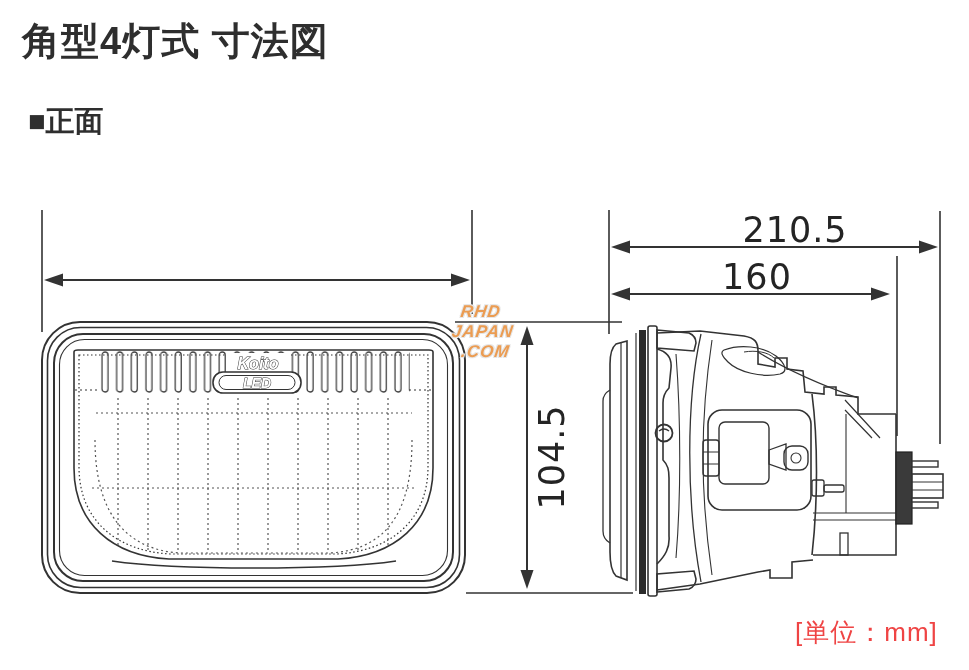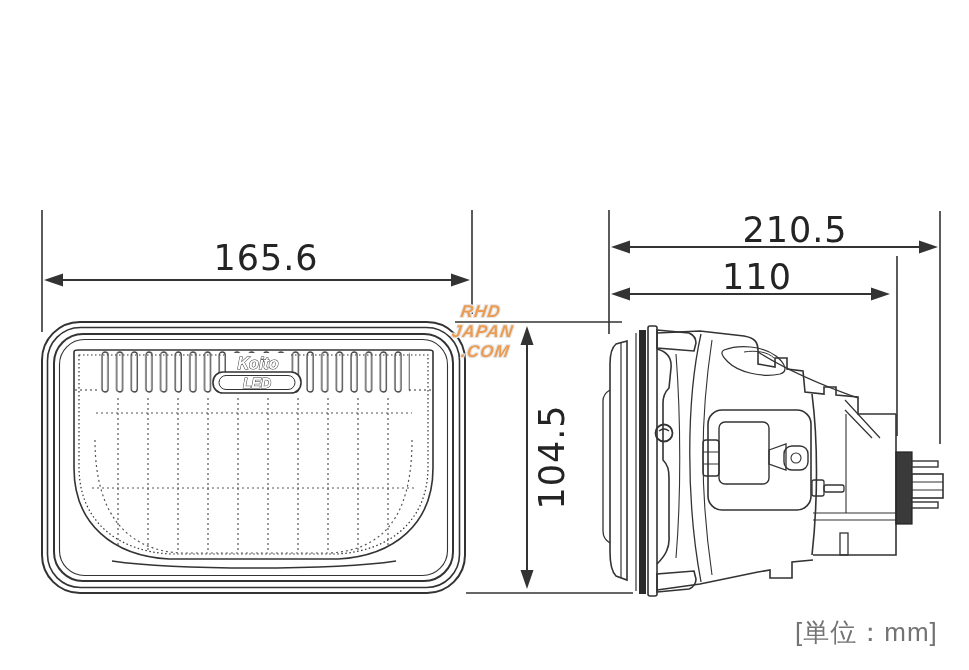--- a/index.html
+++ b/index.html
@@ -17,21 +17,21 @@
   .dim-d1{left:715px;top:210px;width:160px;}
   .dim-d2{left:677px;top:257px;width:160px;}
   .dim-h{left:468px;top:436px;width:170px;height:42px;transform:rotate(-90deg);transform-origin:center;}
   .watermark{position:absolute;left:450px;top:302px;width:104px;font-size:17px;line-height:20px;
              font-weight:800;font-style:italic;color:#eb9c52;letter-spacing:1px;transform:skewX(-8deg);
              text-shadow:-1px -1px 0 #e6e6e6,1px -1px 0 #e6e6e6,-1px 1px 0 #e6e6e6,1px 1px 0 #e6e6e6;
              pointer-events:none;}
   .watermark .wm1{margin-left:8px;}
   .watermark .wm2{margin-left:2px;}
   .watermark .wm3{margin-left:14px;}
-  .unit-label{position:absolute;left:795px;top:615px;font-size:26px;color:#737373;
+  .unit-label{position:absolute;left:795px;top:615px;font-size:26px;color:#ef4444;
               letter-spacing:1px;white-space:nowrap;}
 </style>
 </head>
 <body>
 
 <div class="canvas">
 
   <svg width="969" height="670" viewBox="0 0 969 670">
     <defs>
       <pattern id="slatPat" x="98" y="351" width="14.65" height="43" patternUnits="userSpaceOnUse">
@@ -158,25 +158,26 @@
       <g>
         <rect x="896" y="452" width="16" height="72" fill="#3a3a3a" stroke="#222" stroke-width="1.2"></rect>
         <rect x="912" y="461" width="26" height="6" fill="#fff" stroke-width="1.4"></rect>
         <rect x="912" y="474" width="31" height="24" fill="#fff" stroke-width="1.6"></rect>
         <path d="M912,482 H943 M912,490 H943" stroke-width="1"></path>
         <rect x="912" y="502" width="26" height="6" fill="#fff" stroke-width="1.4"></rect>
       </g>
     </g>
   </svg>
 
+  <div class="page-title">角型4灯式 寸法図</div>
+  <div class="view-label front-label">■正面</div>
 
-  <div class="dim dim-w">165.6</div>
   <div class="dim dim-h">104.5</div>
   <div class="dim dim-d1">210.5</div>
-  <div class="dim dim-d2">110</div>
+  <div class="dim dim-d2">160</div>
 
   <div class="watermark">
     <div class="wm1">RHD</div>
     <div class="wm2">JAPAN</div>
     <div class="wm3">.COM</div>
   </div>
 
   <div class="unit-label">[単位：mm]</div>
 </div>
 

